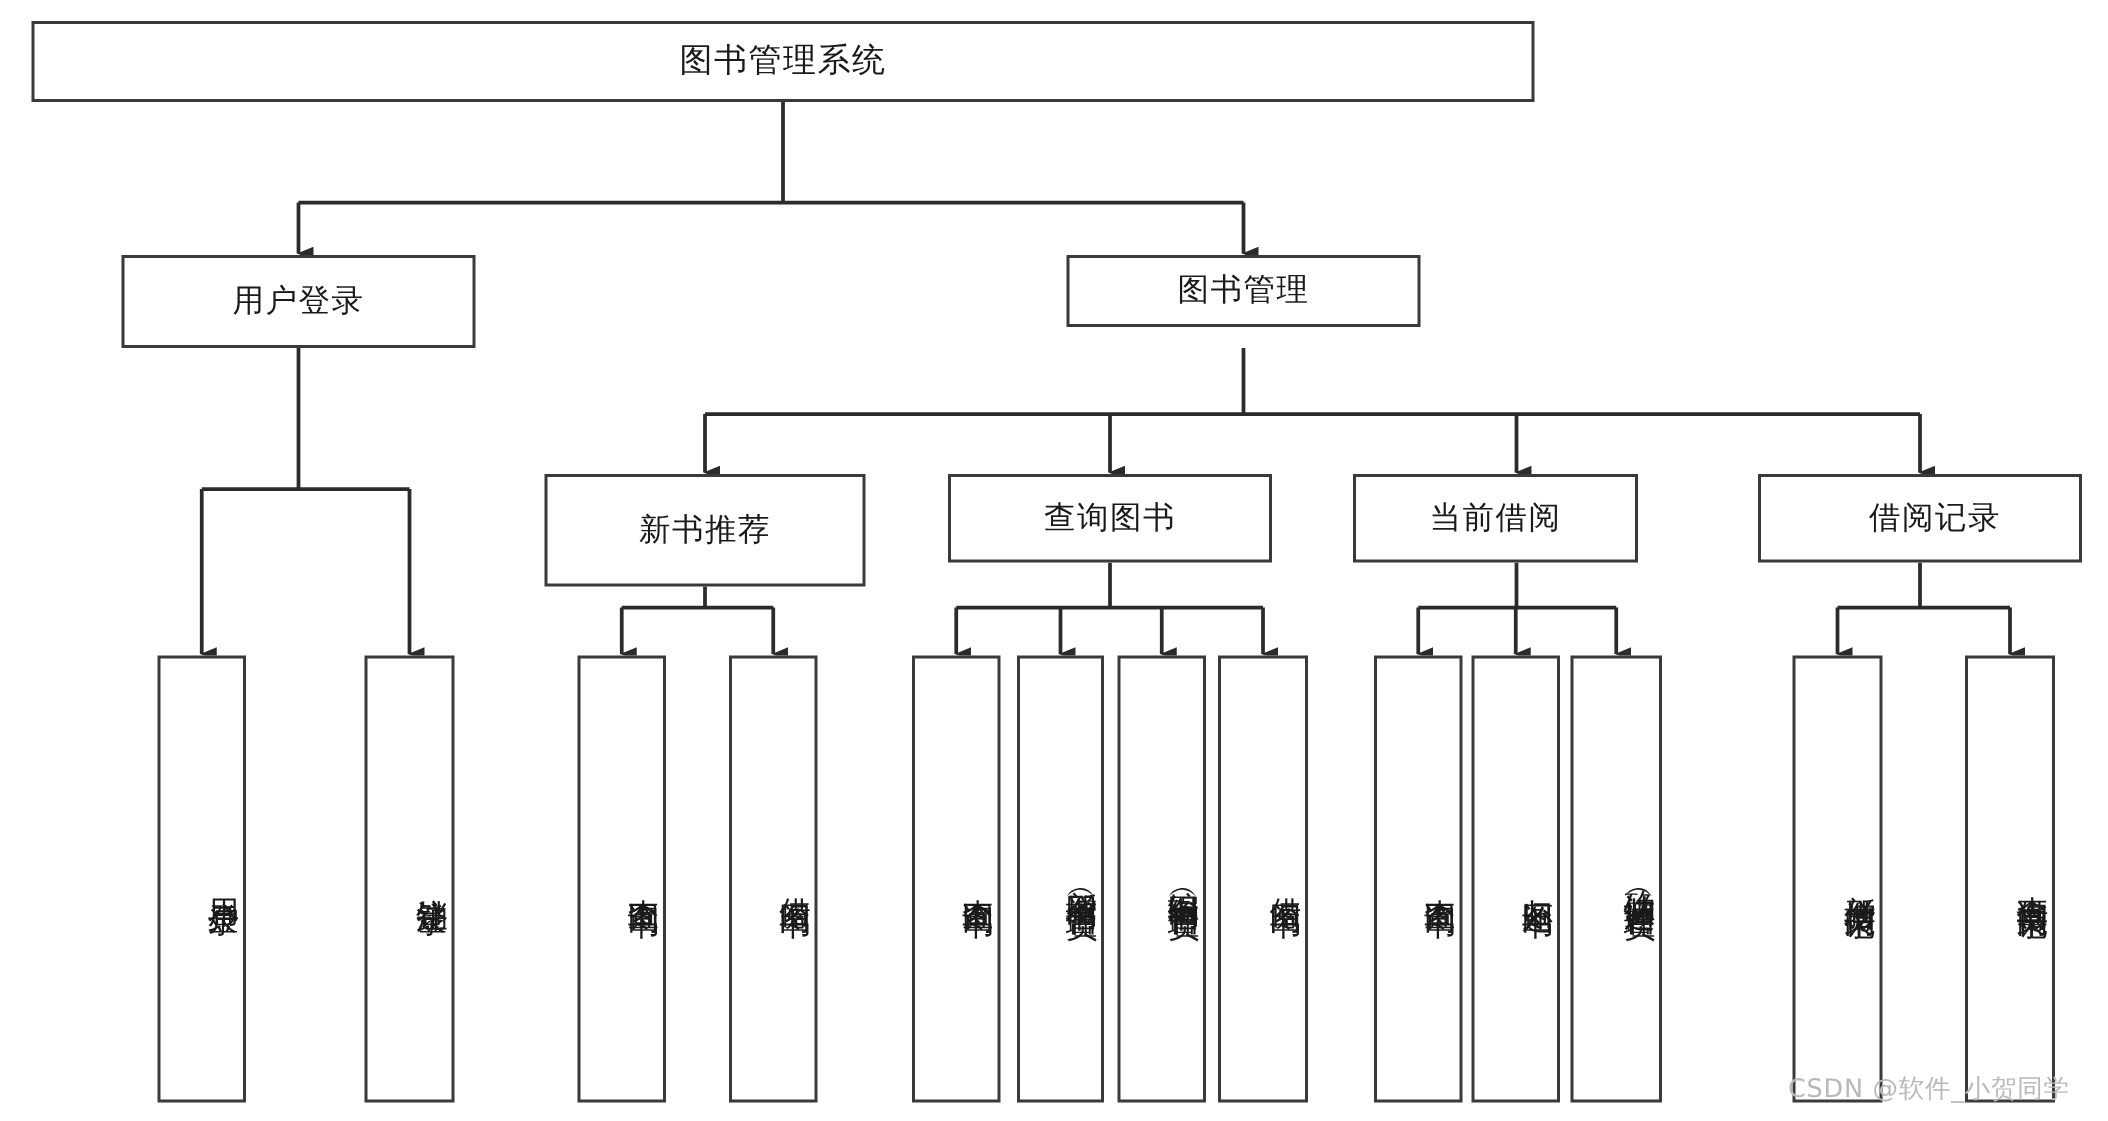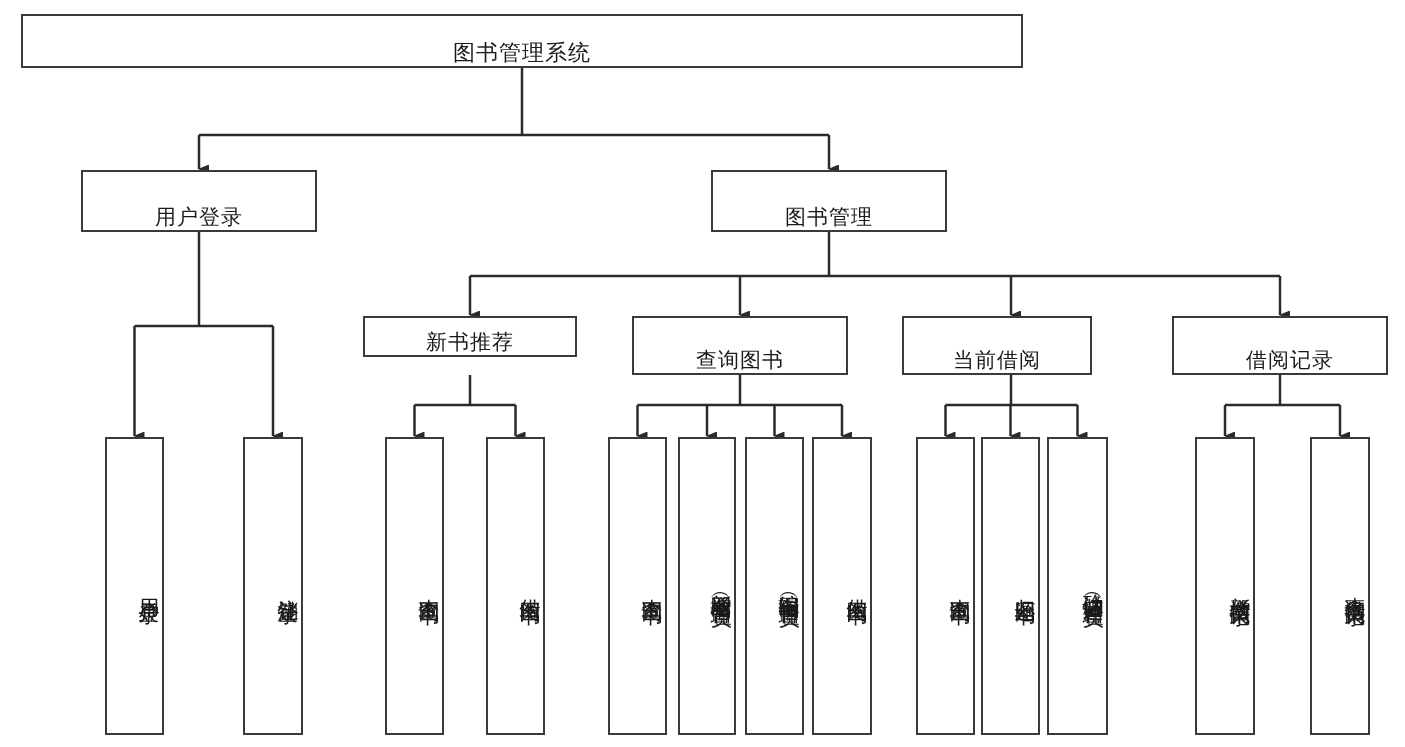--- a/index.html
+++ b/index.html
@@ -5,21 +5,21 @@
   html,body{margin:0;padding:0;background:#ffffff;}
   body{
     width:1405px;height:747px;overflow:hidden;
     font-family:"DejaVu Sans","Liberation Sans",sans-serif;
   }
   #diagram-root{position:relative;width:1405px;height:747px;}
   svg#connectors{position:absolute;left:0;top:0;width:1405px;height:747px;}
   .node{
     position:absolute;box-sizing:border-box;
     border:2.5px solid #3a3a3a;background:#ffffff;
-    display:flex;align-items:flex-end;justify-content:center;
+    display:flex;align-items:center;justify-content:center;
     color:#1a1a1a;
   }
   .node.horizontal{font-size:21px;letter-spacing:1px;line-height:1.2;}
   .node.vertical{
     writing-mode:vertical-rl;text-orientation:upright;
     font-size:21px;letter-spacing:2px;line-height:1.25;
     padding:8px 0;align-items:flex-start;justify-content:center;
   }
   .node.level0{font-size:22px;}
   .watermark{
@@ -75,24 +75,24 @@
       </g>
   </svg>
 
   <div id="node-layer">
       <div class="node horizontal level0" style="left: 21px; top: 14px; width: 1002px; height: 54px;">
         <span>图书管理系统</span>
       </div>
       <div class="node horizontal level1" style="left: 81px; top: 170px; width: 236px; height: 62px;">
         <span>用户登录</span>
       </div>
-      <div class="node horizontal level1" style="left: 711px; top: 170px; width: 236px; height: 62px;">
+      <div class="node horizontal level1" style="left: 711px; top: 170px; width: 236px; height: 48px;">
         <span>图书管理</span>
       </div>
-      <div class="node horizontal level2" style="left: 363px; top: 316px; width: 214px; height: 41px;">
+      <div class="node horizontal level2" style="left: 363px; top: 316px; width: 214px; height: 75px;">
         <span>新书推荐</span>
       </div>
       <div class="node horizontal level2" style="left: 632px; top: 316px; width: 216px; height: 59px;">
         <span>查询图书</span>
       </div>
       <div class="node horizontal level2" style="left: 902px; top: 316px; width: 190px; height: 59px;">
         <span>当前借阅</span>
       </div>
       <div class="node horizontal level2" style="left: 1172px; top: 316px; width: 216px; height: 59px; padding-left: 20px;">
         <span>借阅记录</span>
@@ -131,13 +131,14 @@
         <span>确认归还（管理员）</span>
       </div>
       <div class="node vertical level3" style="left: 1195px; top: 437px; width: 60px; height: 298px;">
         <span>新增借阅记录</span>
       </div>
       <div class="node vertical level3" style="left: 1310px; top: 437px; width: 60px; height: 298px;">
         <span>查询借阅记录</span>
       </div>
     </div>
 
+  <div class="watermark" style="left:1192px;top:714px;">CSDN @软件_小贺同学</div>
 </div>
 
 </body></html>

